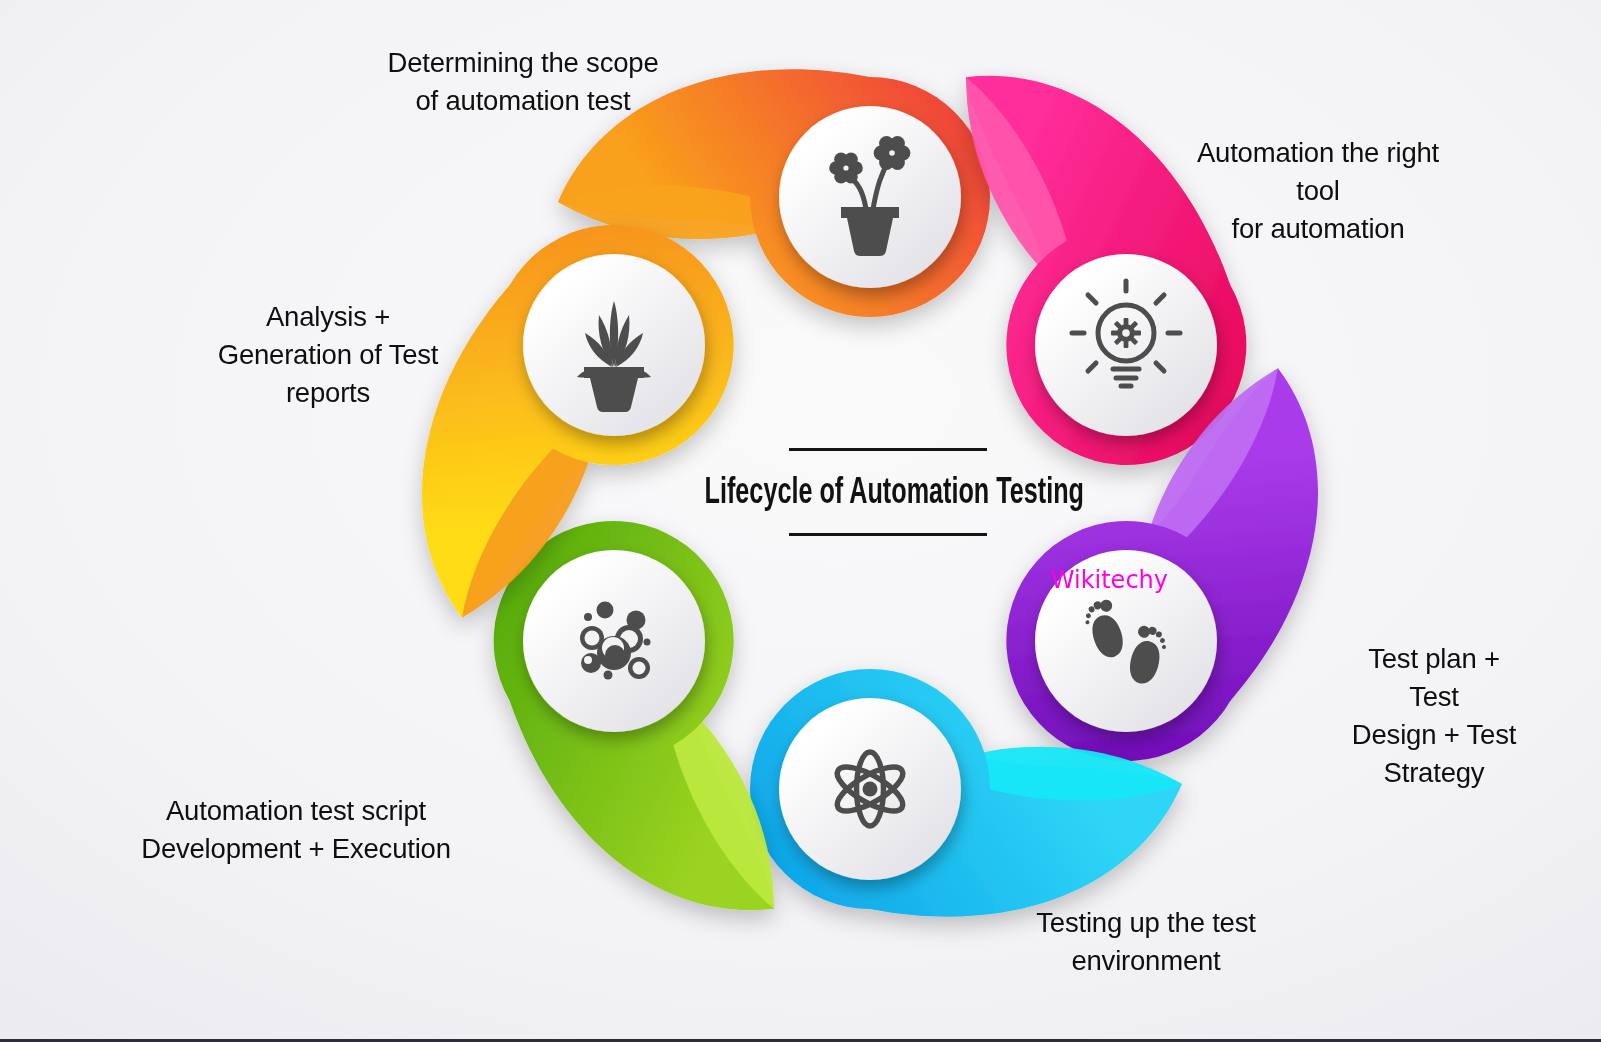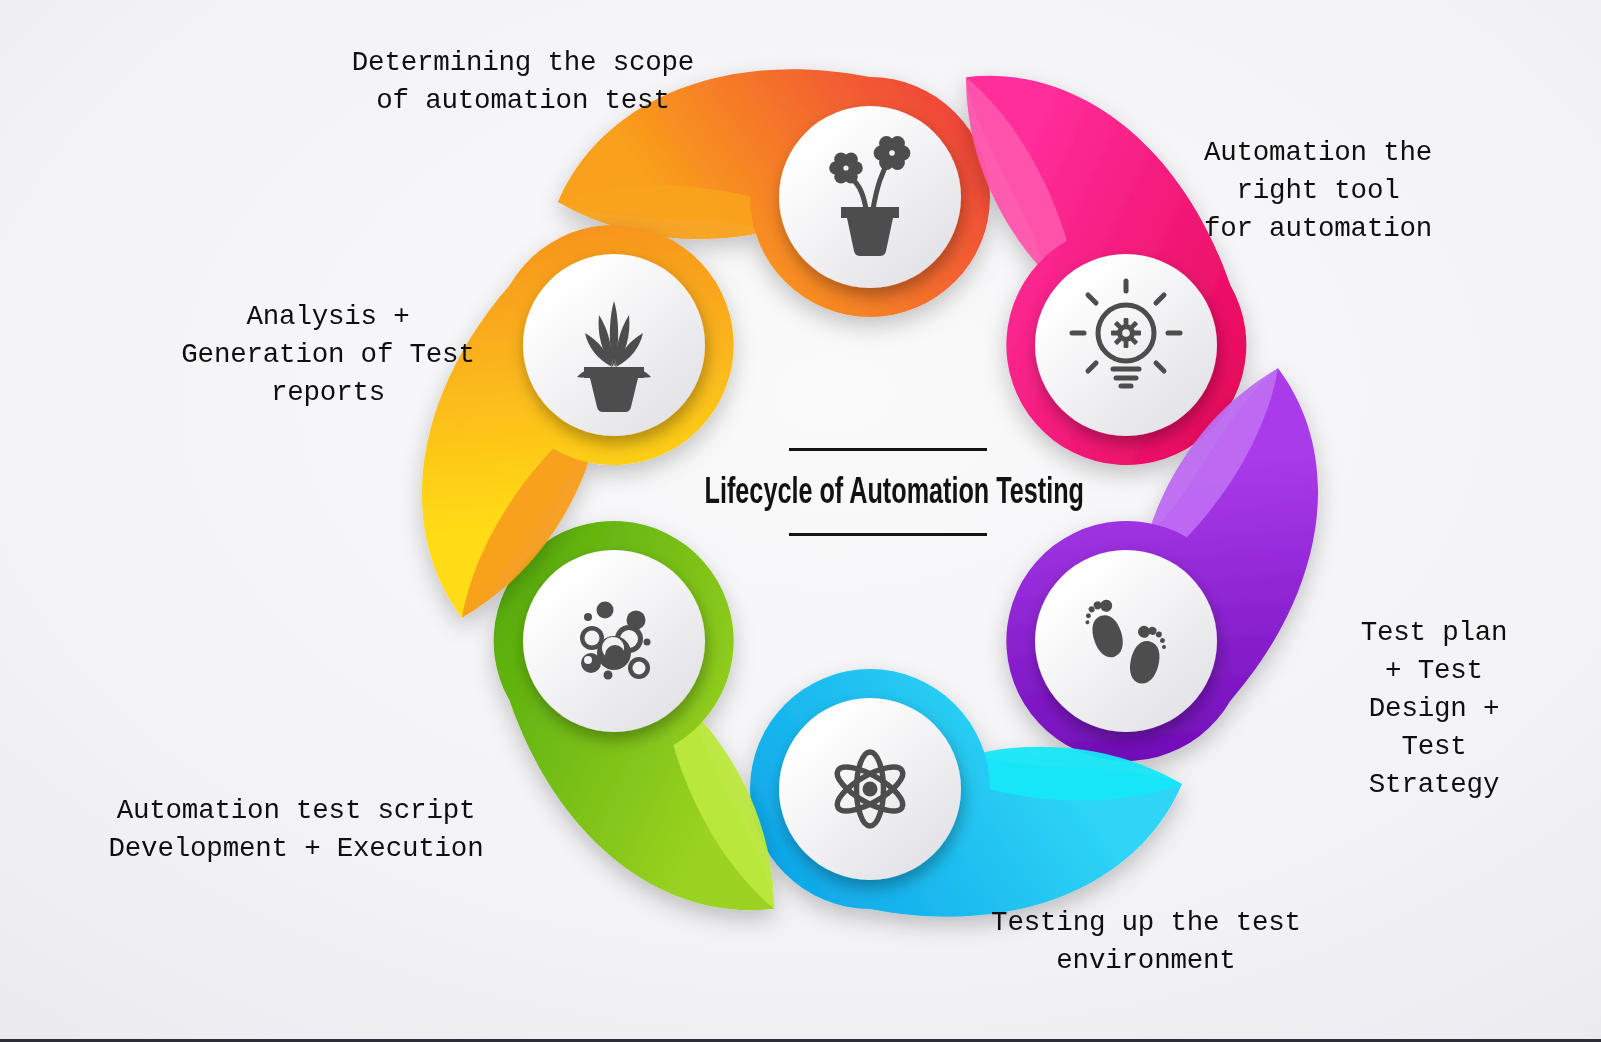--- a/index.html
+++ b/index.html
@@ -6,25 +6,25 @@
   body{
     width:1601px;height:1042px;position:relative;overflow:hidden;
     background:radial-gradient(115% 115% at 52% 38%, #fafafb 0%, #f3f2f5 45%, #e7e7ec 85%, #e0e1e7 100%);
     font-family:"DejaVu Sans", sans-serif;
   }
   svg.diagram{position:absolute;left:0;top:0;}
   .node-label{
     position:absolute;
     font-size:27.5px;line-height:38px;color:#0f0f0f;
     text-align:center;white-space:pre-line;transform:translateX(-50%);
-    font-family:Liberation Mono, monospace;letter-spacing:-0.2px;
+    font-family:Liberation Sans, sans-serif;letter-spacing:-0.2px;
   }
   .label-0{left:523px;top:44px;}
   .label-1{left:1318px;top:134px;}
-  .label-2{left:1434px;top:614px;}
+  .label-2{left:1434px;top:640px;}
   .label-3{left:1146px;top:904px;}
   .label-4{left:296px;top:792px;}
   .label-5{left:328px;top:298px;}
   .title-block{
     position:absolute;left:888px;top:448px;width:560px;
     transform:translateX(-50%);text-align:right;color:#141414;
   }
   .rule{width:198px;border-top:3px solid #141414;margin:0 auto;}
   .title-block h1{
     margin:22px 0 24px;font-family:"Liberation Sans", sans-serif;
@@ -251,20 +251,21 @@
       <path d="M 3 24 C 18 20 30 24 37 32 C 24 34 10 30 3 24 Z"></path>
       <path d="M -30 22 H 30 V 33 H 24 L 17 62 Q 16 67 11 67 H -11 Q -16 67 -17 62 L -24 33 H -30 Z"></path>
     </g>
   </g>
 </svg>
 
 <div class="title-block">
   <div class="rule"></div>
   <h1>Lifecycle of Automation Testing</h1>
   <div class="rule"></div>
+  <div class="brand" style="color: rgb(255, 0, 230);">Wikitechy</div>
 </div>
 
 <div class="node-label label-0" style="color: rgb(15, 15, 15);">Determining the scope
 of automation test</div>
 <div class="node-label label-1" style="color: rgb(15, 15, 15);">Automation the right tool
 for automation</div>
 <div class="node-label label-2" style="color: rgb(15, 15, 15);">Test plan + Test
 Design + Test
 Strategy</div>
 <div class="node-label label-3" style="color: rgb(15, 15, 15);">Testing up the test

